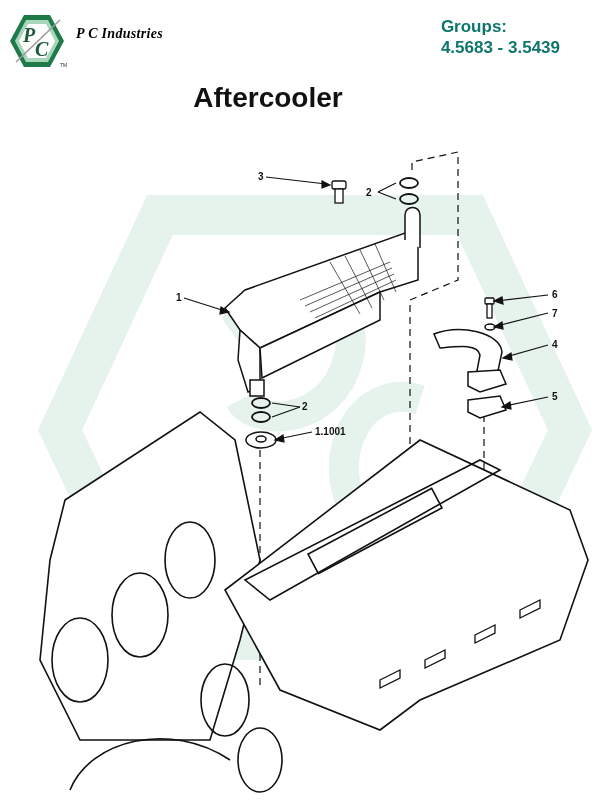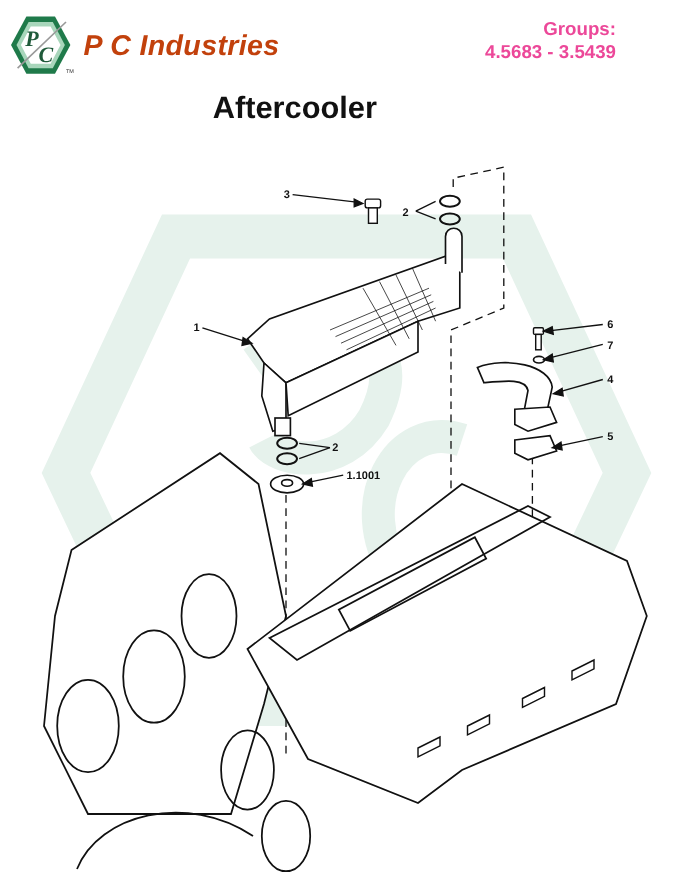--- a/index.html
+++ b/index.html
@@ -1,19 +1,19 @@
 <!DOCTYPE html>
 <html><head>
 <meta charset="utf-8">
 <style>
   html, body { margin: 0; padding: 0; background: #ffffff; }
   body { width: 612px; height: 804px; position: relative; overflow: hidden; font-family: "Liberation Sans", sans-serif; }
   .logo { position: absolute; left: 8px; top: 12px; width: 58px; height: 58px; }
-  .brand { position: absolute; left: 76px; top: 26px; font-size: 26px; font-weight: bold; font-style: italic; color: #c2410c; letter-spacing: 0.3px; }
-  .groups { position: absolute; right: 52px; top: 16px; text-align: right; font-weight: bold; color: #ec4899; font-size: 17px; line-height: 21px; }
+  .brand { position: absolute; left: 76px; top: 26px; font-size: 14px; font-weight: bold; font-style: italic; color: #000000; letter-spacing: 0.3px; font-family: Liberation Serif, serif; }
+  .groups { position: absolute; right: 52px; top: 16px; text-align: left; font-weight: bold; color: #0f766e; font-size: 17px; line-height: 21px; }
   .title { position: absolute; left: 0; width: 536px; top: 82px; text-align: center; font-size: 28px; font-weight: bold; color: #111; }
   .diagram { position: absolute; left: 0; top: 130px; width: 612px; height: 674px; }
   .callout { font-family: "Liberation Sans", sans-serif; font-size: 10px; font-weight: bold; fill: #111; }
 </style>
 </head>
 <body>
 
 <div class="logo">
   <svg width="58" height="58" viewBox="0 0 58 58">
     <polygon points="16,3 42,3 56,29 42,55 16,55 2,29" fill="#1f7a4a"></polygon>

